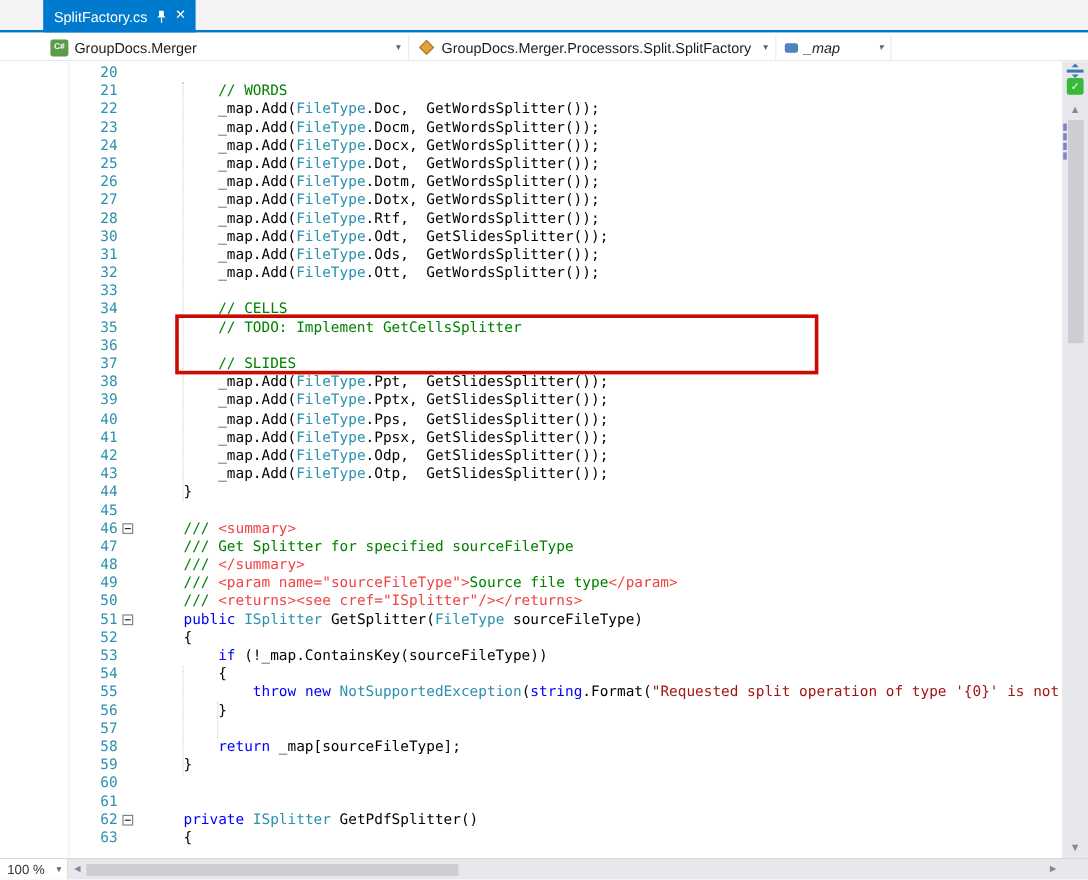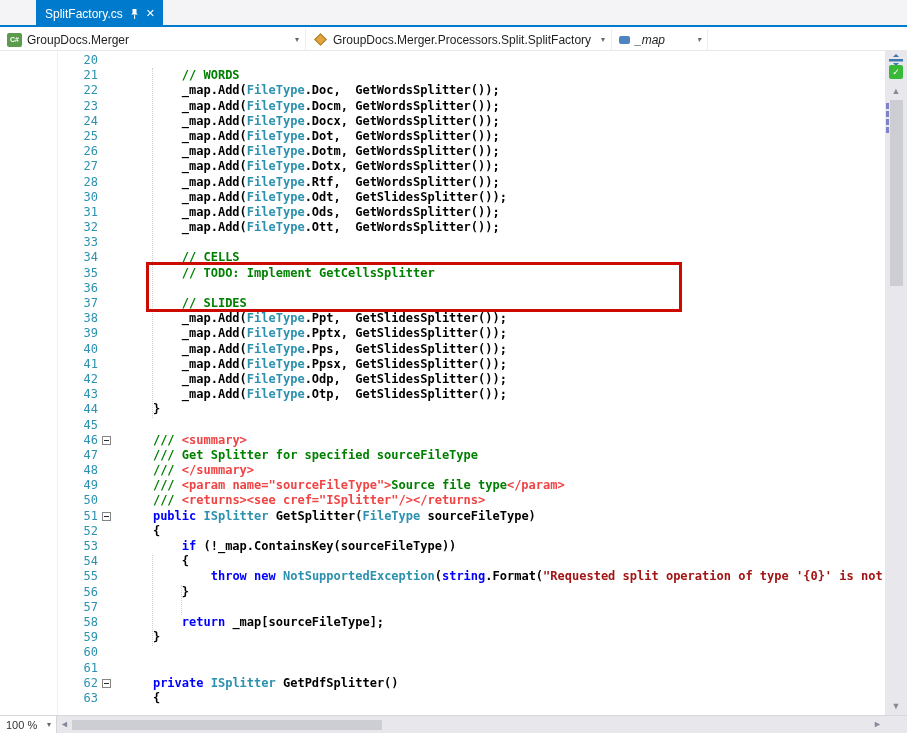--- a/index.html
+++ b/index.html
@@ -9,42 +9,42 @@
   
   .tabbar { position:absolute; left:0; top:0; right:0; height:27px; background:#f4f4f7; }
   .tabbar .blue-underline { position:absolute; left:0; bottom:0; right:0; height:2px; background:#007acc; }
   .tab { position:absolute; left:0; top:0; height:27px; background:#007acc; color:#fff;
          display:flex; align-items:center; gap:7px; padding:0 8px 0 9px; font-size:12px;margin-left:36px; }
   .tab .pin svg { display:block; }
   .tab .closex { font-size:11px; line-height:11px; cursor:default; }
 
   
   .navbar { position:absolute; left:0; top:29px; right:0; height:22px; background:#fff;
-            border-bottom:1px solid #e8e8ec; display:flex; }
+            border-bottom:1px solid #e8e8ec; display:flex;padding-left:35px; }
   .combo { display:flex; align-items:center; font-size:12px; color:#1e1e1e;
            border-right:1px solid #ededf0; padding-left:7px; gap:5px; }
   .combo .chev { margin-left:auto; margin-right:6px; color:#666; font-size:8px; }
   .combo1 { width:306px; } .combo2 { width:306px;justify-content:flex-end; } .combo3 { width:96px;font-style:italic; }
   .ic-proj { display:inline-block; width:15px; height:14px; background:#5c9b4b; color:#fff;
              border-radius:2px; font-size:7px; font-weight:bold; text-align:center; line-height:14px; }
   .ic-class { display:inline-block; width:9px; height:9px; background:#e0a33e; border:1px solid #a97d23;
               transform:rotate(45deg); margin:0 3px; }
   .ic-field { display:inline-block; width:11px; height:8px; background:#4f83bf; border-radius:2px; }
 
   
   .editor { position:absolute; left:0; top:51px; right:0; bottom:18px; background:#fff; overflow:hidden; }
   .margin-line { position:absolute; left:57px; top:0; bottom:0; border-left:1px solid #f0f0f3; }
   .lines { position:absolute; left:0; top:0; right:22px; bottom:0; padding-top:2px; overflow:hidden;
            font-family:"DejaVu Sans Mono", monospace; font-size:12px; }
   .line { display:flex; height:15.2px; line-height:15.2px; white-space:pre; }
   .ln { flex:0 0 98px; text-align:right; color:#2b91af; }
   .foldcol { flex:0 0 26px; position:relative; }
   .foldbox { position:absolute; left:4px; top:3px; width:9px; height:9px; background:#fff; border:1px solid #848484; }
   .foldbox::after { content:""; position:absolute; left:1px; right:1px; top:3px; border-top:1px solid #2b2b2b; }
-  .codetext { white-space:pre; overflow:hidden;font-weight:bold; }
+  .codetext { white-space:pre; overflow:hidden; }
   .tok-p { color:#000000; }
   .tok-k { color:#0000ff; }
   .tok-t { color:#2b91af; }
   .tok-c { color:#008000; }
   .tok-s { color:#a31515; }
   .tok-g { color:#ef4444; }
   .guide { position:absolute; width:0; border-left:1px dotted #cfcfcf; }
   .annotation { position:absolute; left:146px; top:211px; width:536px; height:50px;
                 border:3px solid #cc0a00; z-index:3; pointer-events:none; }
 

